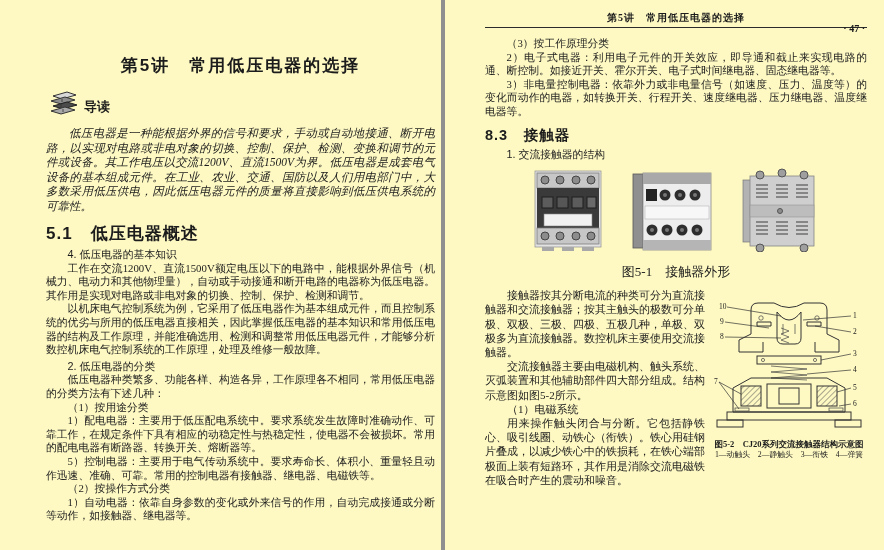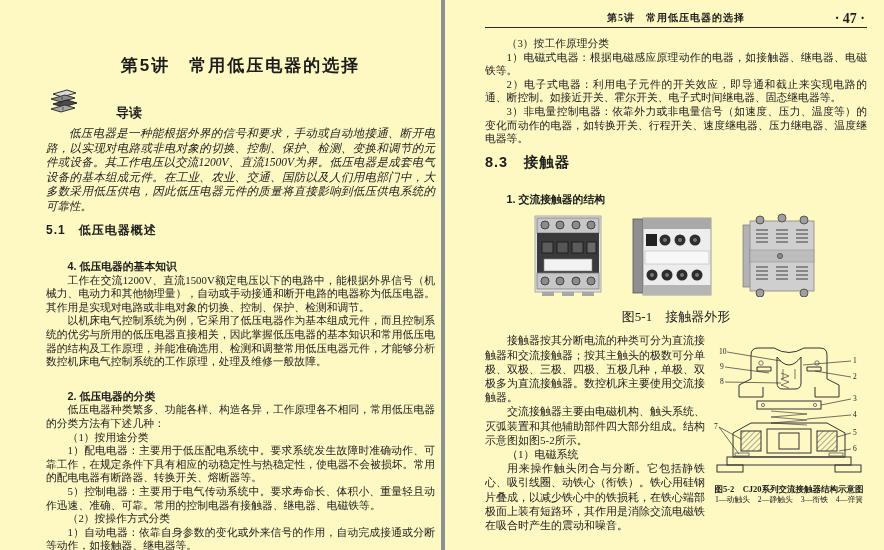--- a/index.html
+++ b/index.html
@@ -18,52 +18,52 @@
   .page-right { left:445px; width:439px; }
   .pl-inner { margin:0 6px 0 46px; }
   .pr-inner { margin:0 17px 0 40px; }
 
   
   .lecture-title {
     margin-top:54px; text-align:center;
     font-family:"Liberation Sans","DejaVu Sans",sans-serif;
     font-weight:bold; font-size:17px; letter-spacing:2px;
   }
-  .intro-head { margin-top:14px; display:flex; align-items:flex-end; height:32px;gap:32px; }
+  .intro-head { margin-top:14px; display:flex; align-items:center; height:32px; }
   .intro-label {
     font-family:"Liberation Sans","DejaVu Sans",sans-serif;
     font-weight:bold; font-size:13px; margin-left:2px; padding-bottom:1px;
   }
   .intro-text { margin-top:3px; }
   .intro-text p {
     margin:0; font-style:italic; font-size:11.5px; line-height:14.5px;
     text-indent:2em; text-align:justify;
   }
   .sec-heading {
     margin-top:9px;
     font-family:"Liberation Sans","DejaVu Sans",sans-serif;
-    font-weight:bold; font-size:12px; letter-spacing:1px;
+    font-weight:bold; font-size:17px; letter-spacing:1px;
   }
   .sub-title {
-    margin-top:21px; text-indent:2em;
-    font-family:"Liberation Sans","DejaVu Sans",sans-serif;
-    font-weight:bold; font-size:10.8px; line-height:13.6px;
+    margin-top:3px; text-indent:2em;
+    font-family:"Liberation Sans","DejaVu Sans",sans-serif;
+    font-weight:normal; font-size:10.8px; line-height:13.6px;
   }
   .body-p {
     margin:0; font-size:10.8px; line-height:13.6px;
     text-indent:2em; text-align:justify;
   }
   .cat-title { margin:0; font-size:10.8px; line-height:13.6px; text-indent:2em; }
 
   
   .rp-header { position:relative; margin-top:11px; height:13px; }
   .rp-header-title {
     text-align:center; font-weight:bold; font-size:10px; letter-spacing:1px;
   }
-  .rp-page-num { position:absolute; right:2px; top:0; font-weight:bold; font-size:14px; }
+  .rp-page-num { position:absolute; right:2px; top:12px; font-weight:bold; font-size:10px; }
   .rp-rule { border-bottom:1.6px solid #2b2b2b; margin-top:3px; }
   .rp-body { margin-top:9px; }
   .sec-heading-r {
     margin-top:7px;
     font-family:"Liberation Sans","DejaVu Sans",sans-serif;
     font-weight:bold; font-size:14.5px; letter-spacing:1px;
   }
   .fig1-row {
     margin-top:11px; display:flex; justify-content:center; align-items:flex-end;
     gap:30px; height:84px;
@@ -131,21 +131,20 @@
 <div class="page page-right">
   <div class="pr-inner">
     <div class="rp-header">
       <div class="rp-header-title">第5讲　常用低压电器的选择</div>
       <div class="rp-page-num">· 47 ·</div>
     </div>
     <div class="rp-rule"></div>
 
     <div class="rp-body">
       <p class="cat-title">（3）按工作原理分类</p>
-      <p class="body-p">1）电磁式电器：根据电磁感应原理动作的电器，如接触器、继电器、电磁铁等。</p>
       <p class="body-p">2）电子式电器：利用电子元件的开关效应，即导通和截止来实现电路的通、断控制。如接近开关、霍尔开关、电子式时间继电器、固态继电器等。</p>
       <p class="body-p">3）非电量控制电器：依靠外力或非电量信号（如速度、压力、温度等）的变化而动作的电器，如转换开关、行程开关、速度继电器、压力继电器、温度继电器等。</p>
 
       <div class="sec-heading-r">8.3　接触器</div>
       <div class="sub-title">1. 交流接触器的结构</div>
 
       <div class="fig1-row">
         <span>
           <svg width="68" height="82" viewBox="0 0 68 82">
             <rect x="1" y="1" width="66" height="76" fill="#e3e3e3" stroke="#9a9a9a" stroke-width="0.8"></rect>

